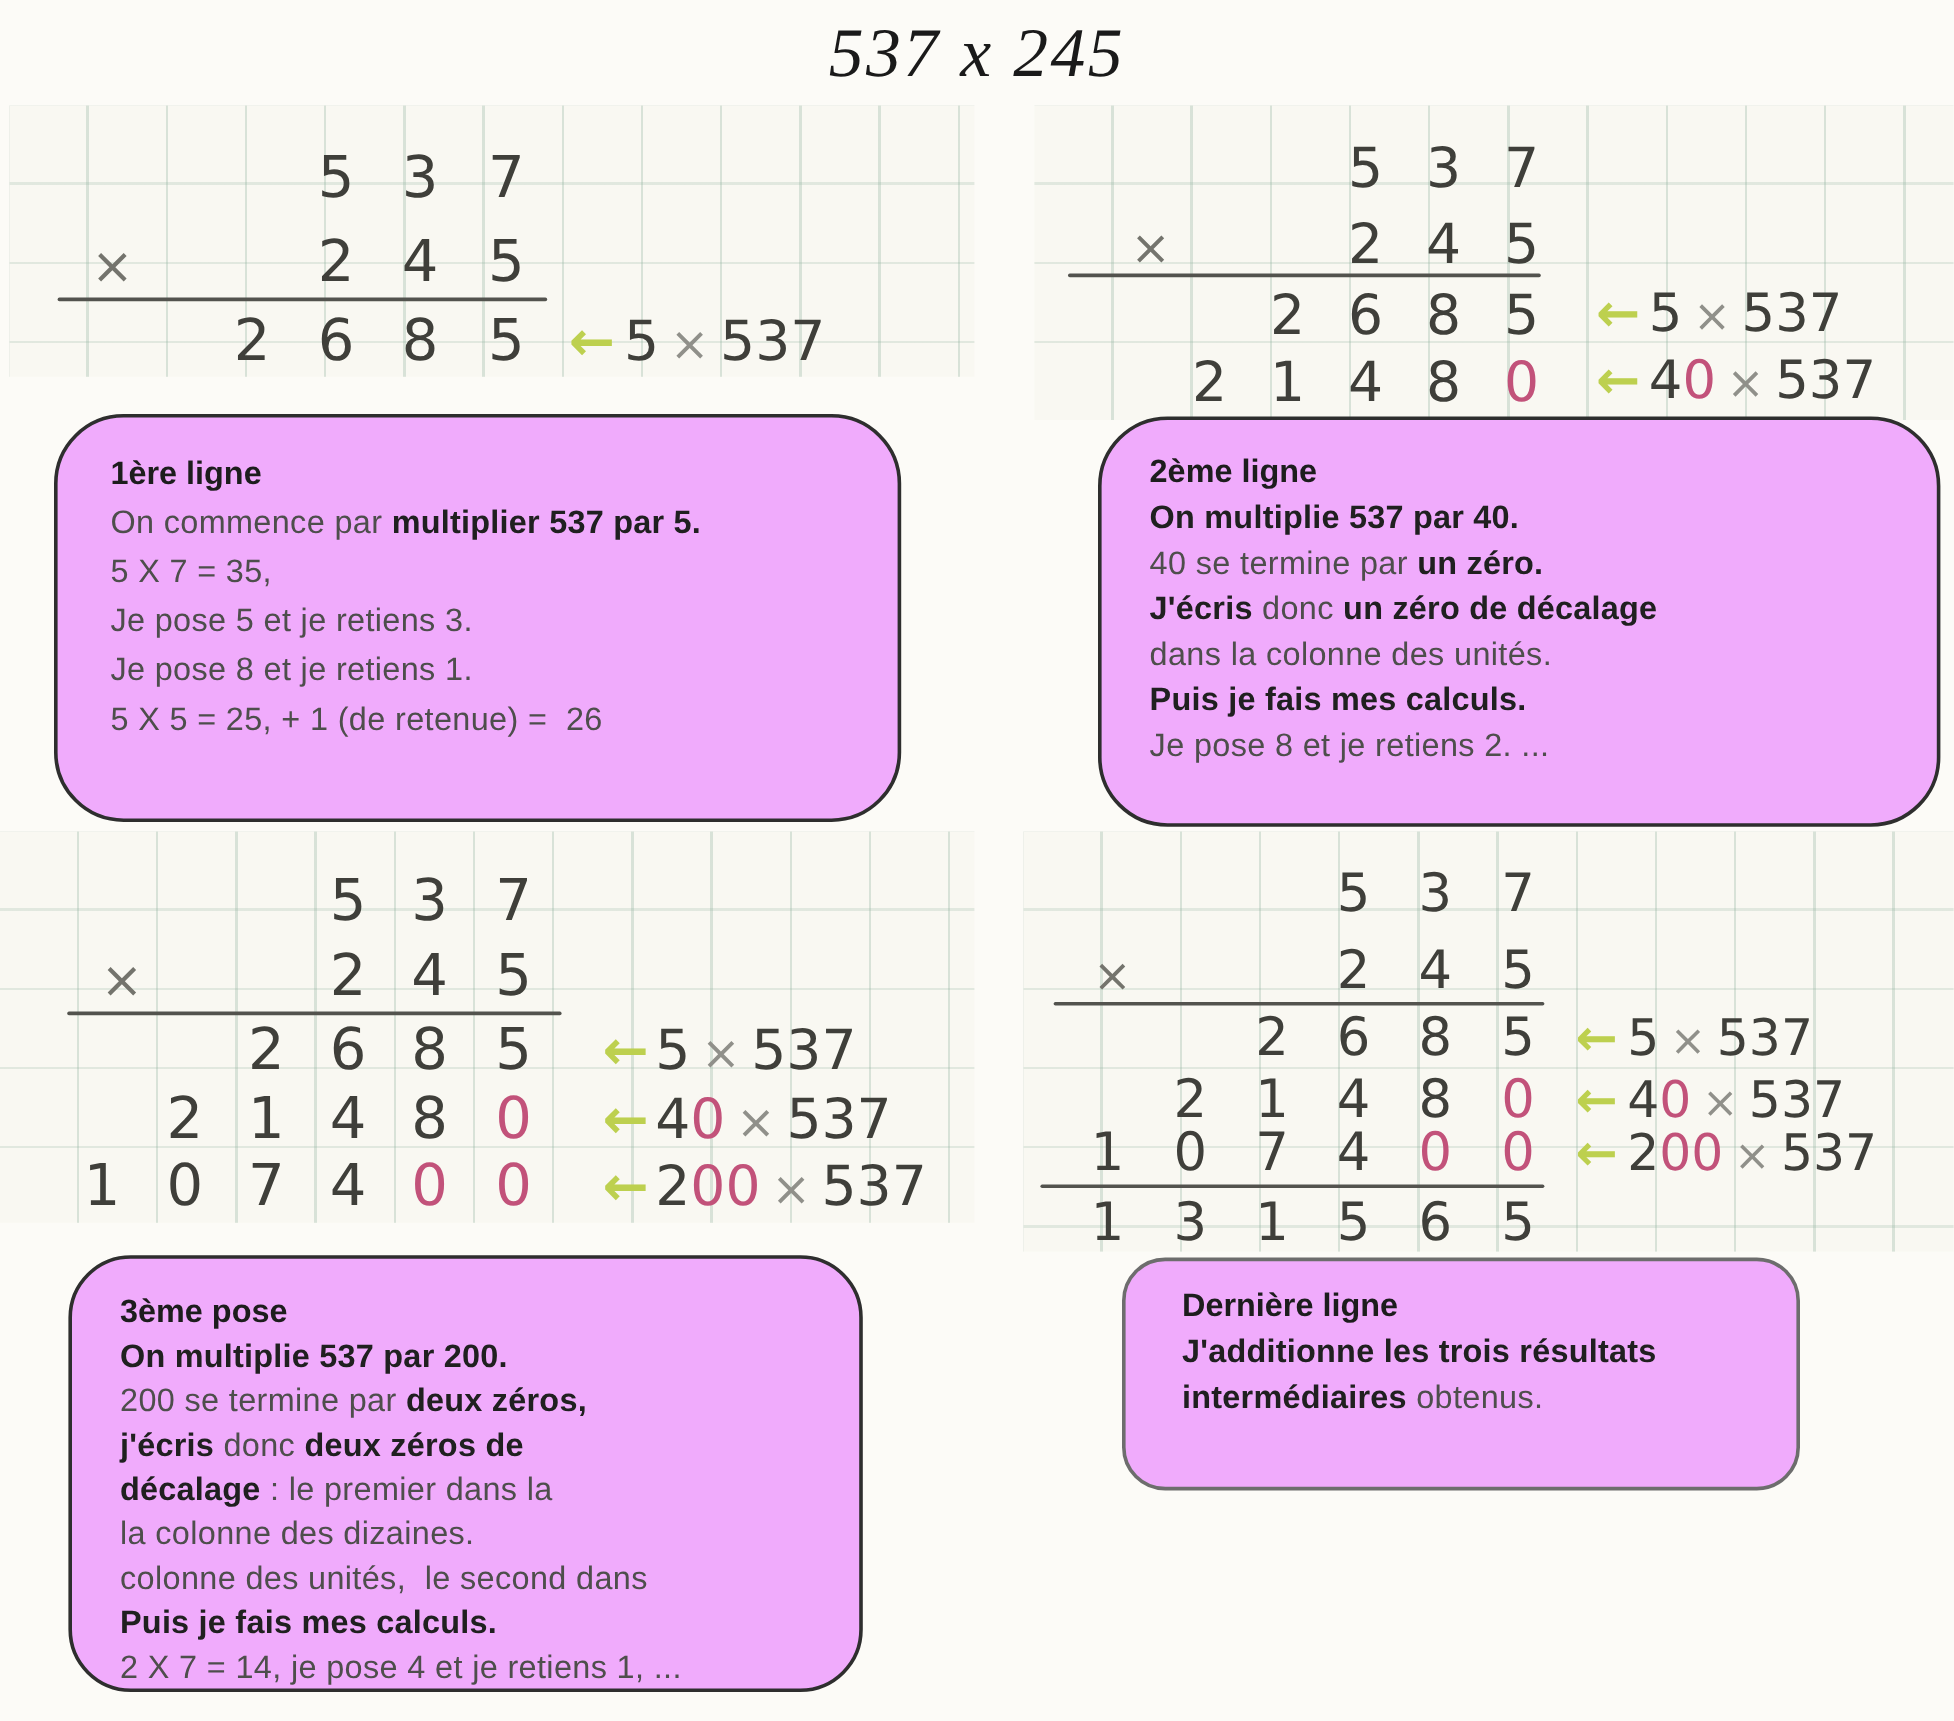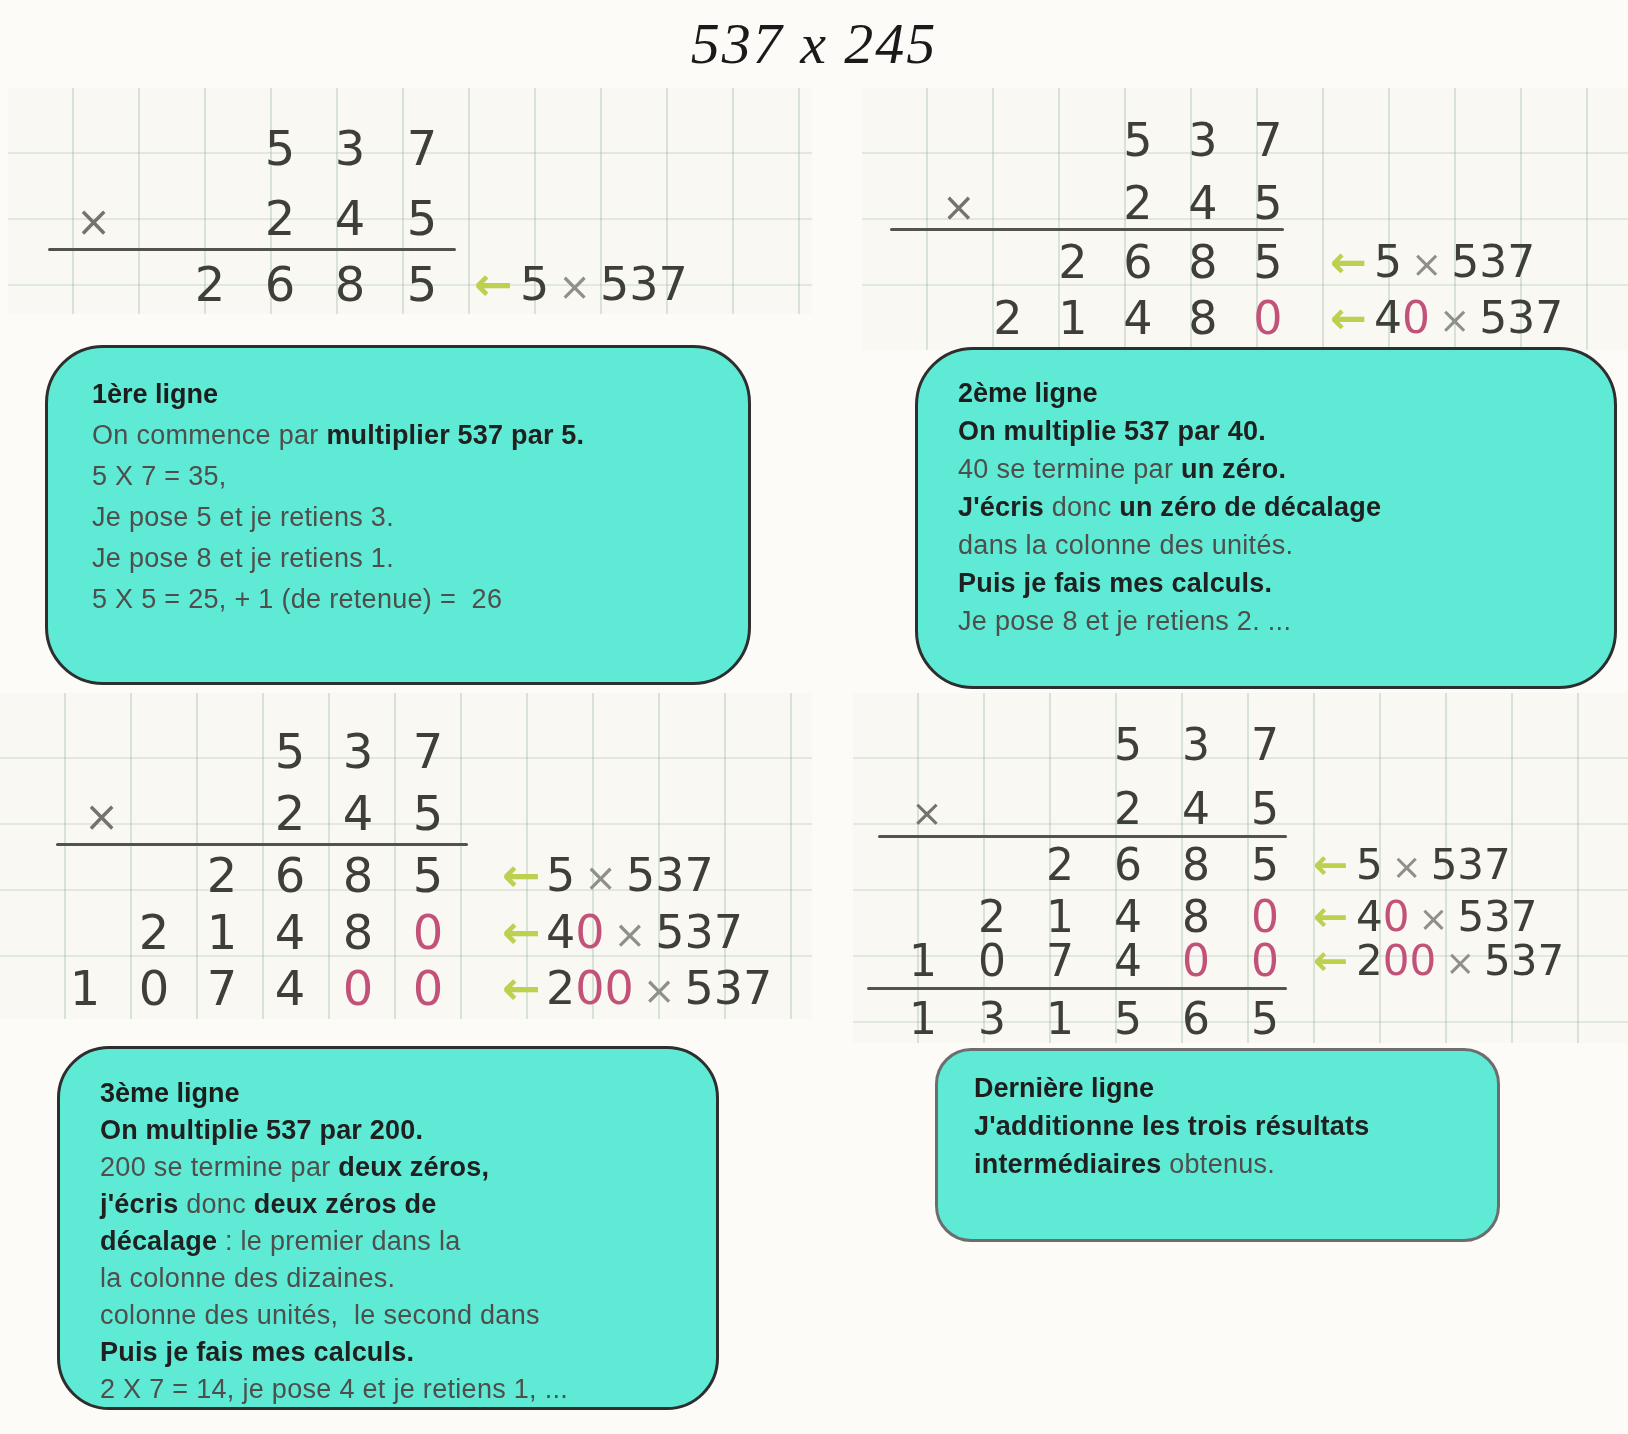--- a/index.html
+++ b/index.html
@@ -27,30 +27,30 @@
   .p4{left:853px; top:693px; width:775px;height:350px;}
   .digit{position:absolute;transform:translateX(-50%);color:#3f3f3a;font-family:"DejaVu Sans",sans-serif;}
   .digit.pink{color:#c2527a;}
   .times{position:absolute;color:#74746d;font-family:"DejaVu Sans",sans-serif;}
   .rule{position:absolute;height:3px;background:#53534e;border-radius:2px;}
   .arrow{position:absolute;color:#bdd04f;font-weight:700;font-family:"DejaVu Sans",sans-serif;}
   .plabel{position:absolute;white-space:nowrap;color:#3f3f3a;font-family:"DejaVu Sans",sans-serif;}
   .plabel .z{color:#c2527a;}
   .plabel .x{color:#90908a;margin:0 9px;font-size:.85em;}
   
-  .box{position:absolute;background:#5eead4;border:3px solid #2e2e2e;box-sizing:border-box;}
+  .box{position:absolute;background:#f0abfc;border:3px solid #2e2e2e;box-sizing:border-box;}
   .b1{left:45px; top:345px; width:706px;height:340px;border-radius:58px;padding:26px 34px 0 44px;}
   .b2{left:915px;top:347px; width:702px;height:342px;border-radius:58px;padding:24px 26px 0 40px;}
   .b3{left:57px; top:1046px;width:662px;height:364px;border-radius:52px;padding:26px 26px 0 40px;}
   .b4{left:935px;top:1048px;width:565px;height:194px;border-radius:36px;border-color:#6d6d6d;padding:18px 24px 0 36px;}
   .box-title{font-weight:700;color:#1d1d1d;font-size:27px;}
   .b1 .box-title,.b1 .box-line{line-height:41px;}
   .b2 .box-title,.b2 .box-line{line-height:38px;}
   .b3 .box-title,.b3 .box-line{line-height:37px;}
-  .b4 .box-title,.b4 .box-line{line-height:38px;}
+  .b4 .box-title,.b4 .box-line{line-height:38px;margin-left:11px;}
   .box-line{font-size:27px;color:#4e4e4c;white-space:pre-wrap;letter-spacing:.3px;}
   .box-line .b{font-weight:700;color:#202020;letter-spacing:.2px;}
 </style>
 </head>
 <body>
 
 <div class="title">537 x 245</div>
 
 <section class="panel p1" id="panel-0">
     <span class="digit" style="left: 272px; top: 29px; font-size: 48px; line-height: 62px;">5</span>
@@ -176,21 +176,21 @@
   <div id="box-lines-1">
       <div class="box-line"><span class="b">On multiplie 537 par 40.</span></div>
       <div class="box-line"><span>40 se termine par </span><span class="b">un zéro.</span></div>
       <div class="box-line"><span class="b">J'écris</span><span> donc </span><span class="b">un zéro de décalage</span></div>
       <div class="box-line"><span>dans la colonne des unités.</span></div>
       <div class="box-line"><span class="b">Puis je fais mes calculs.</span></div>
       <div class="box-line"><span>Je pose 8 et je retiens 2. ...</span></div>
     </div>
 </div>
 <div class="box b3">
-  <div class="box-title">3ème ligne</div>
+  <div class="box-title">3ème pose</div>
   <div id="box-lines-2">
       <div class="box-line"><span class="b">On multiplie 537 par 200.</span></div>
       <div class="box-line"><span>200 se termine par </span><span class="b">deux zéros,</span></div>
       <div class="box-line"><span class="b">j'écris</span><span> donc </span><span class="b">deux zéros de</span></div>
       <div class="box-line"><span class="b">décalage</span><span> : le premier dans la</span></div>
       <div class="box-line"><span>la colonne des dizaines.</span></div>
       <div class="box-line"><span>colonne des unités,  le second dans</span></div>
       <div class="box-line"><span class="b">Puis je fais mes calculs.</span></div>
       <div class="box-line"><span>2 X 7 = 14, je pose 4 et je retiens 1, ...</span></div>
     </div>

